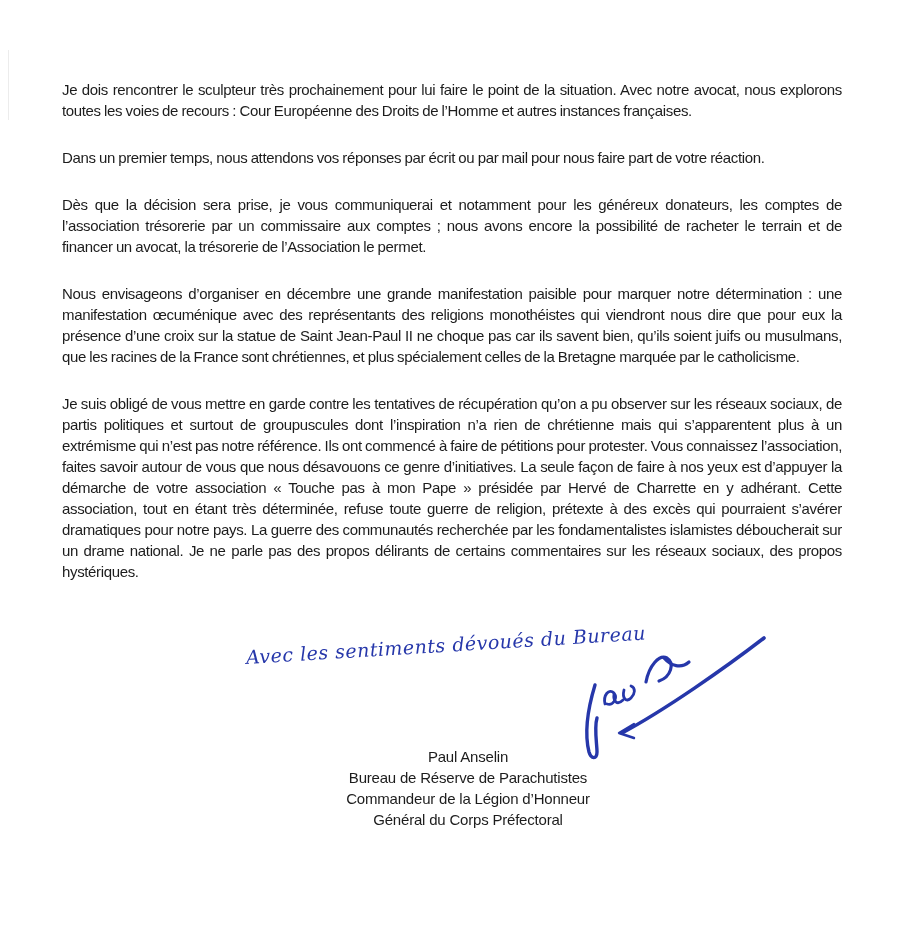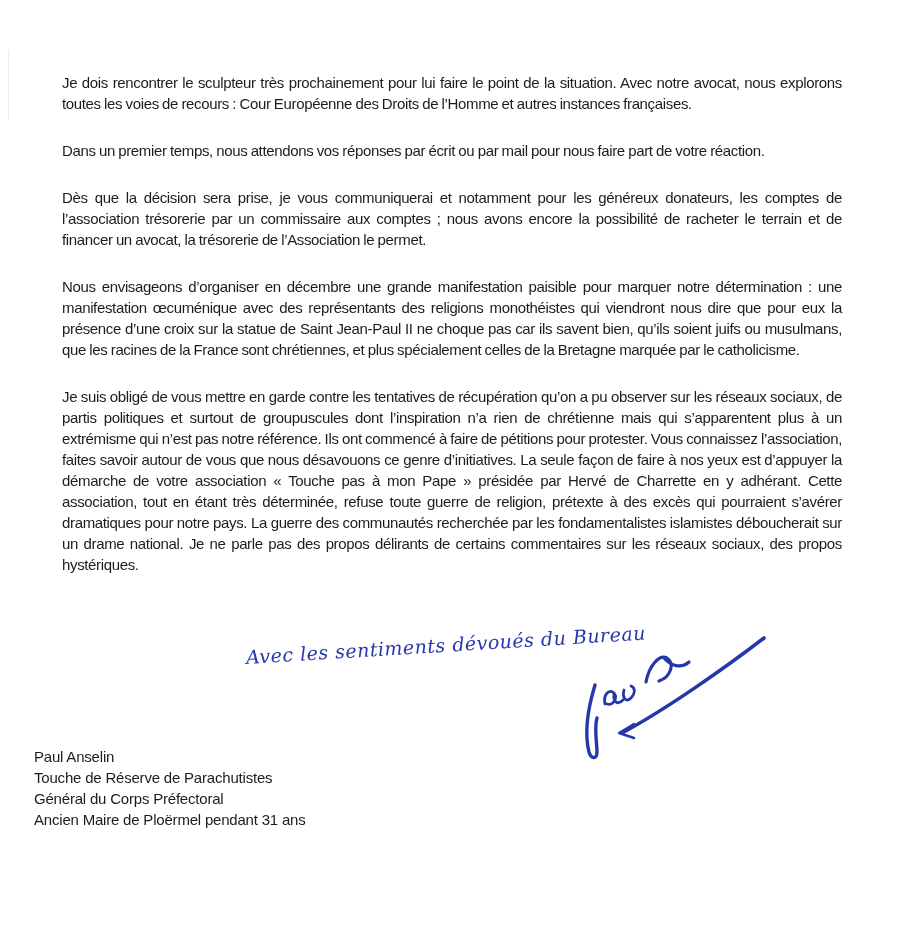--- a/index.html
+++ b/index.html
@@ -30,21 +30,21 @@
     top: 67px;
     left: 62px;
     width: 780px;
     font-size: 15px;
     line-height: 21px;
     letter-spacing: -0.35px;
     word-spacing: -0.5px;
     text-align: justify;
   }
   .body-text p {
-    margin: 5px 0 26px 0;
+    margin: 12px 0 26px 0;
   }
   .handwritten {
     position: absolute;
     left: 246px;
     top: 646px;
     font-family: "DejaVu Serif", "Liberation Serif", serif;
     font-style: italic;
     font-size: 19px;
     color: var(--ink, #2637aa);
     transform: rotate(-3.5deg);
@@ -61,21 +61,21 @@
     fill: none;
     stroke: var(--ink, #2637aa);
     stroke-linecap: round;
     stroke-linejoin: round;
   }
   .sig-block {
     position: absolute;
     left: 0;
     right: 0;
     top: 746px;
-    text-align: left;
+    text-align: center;
     padding-left: 34px;
     font-size: 15px;
     line-height: 21px;
     letter-spacing: -0.2px;
   }
 </style>
 </head>
 <body>
 
 <div class="page">
@@ -103,18 +103,18 @@
     <path d="M86,52 C89,36 99,24 107,28 C115,33 111,47 99,51" stroke-width="3.2"></path>
     <path d="M104,28 C111,36 121,39 129,32" stroke-width="3.2"></path>
 
     <path d="M62,103 C105,80 165,38 204,8" stroke-width="3.6"></path>
 
     <path d="M74,94 L59,103 L74,108" stroke-width="2.4"></path>
   </svg>
 
   <div class="sig-block">
     <div>Paul Anselin</div>
-    <div>Touche de Réserve de Parachutistes</div>
+    <div>Bureau de Réserve de Parachutistes</div>
+    <div>Commandeur de la Légion d’Honneur</div>
     <div>Général du Corps Préfectoral</div>
-    <div>Ancien Maire de Ploërmel pendant 31 ans</div>
   </div>
 
 </div>
 
 </body></html>

